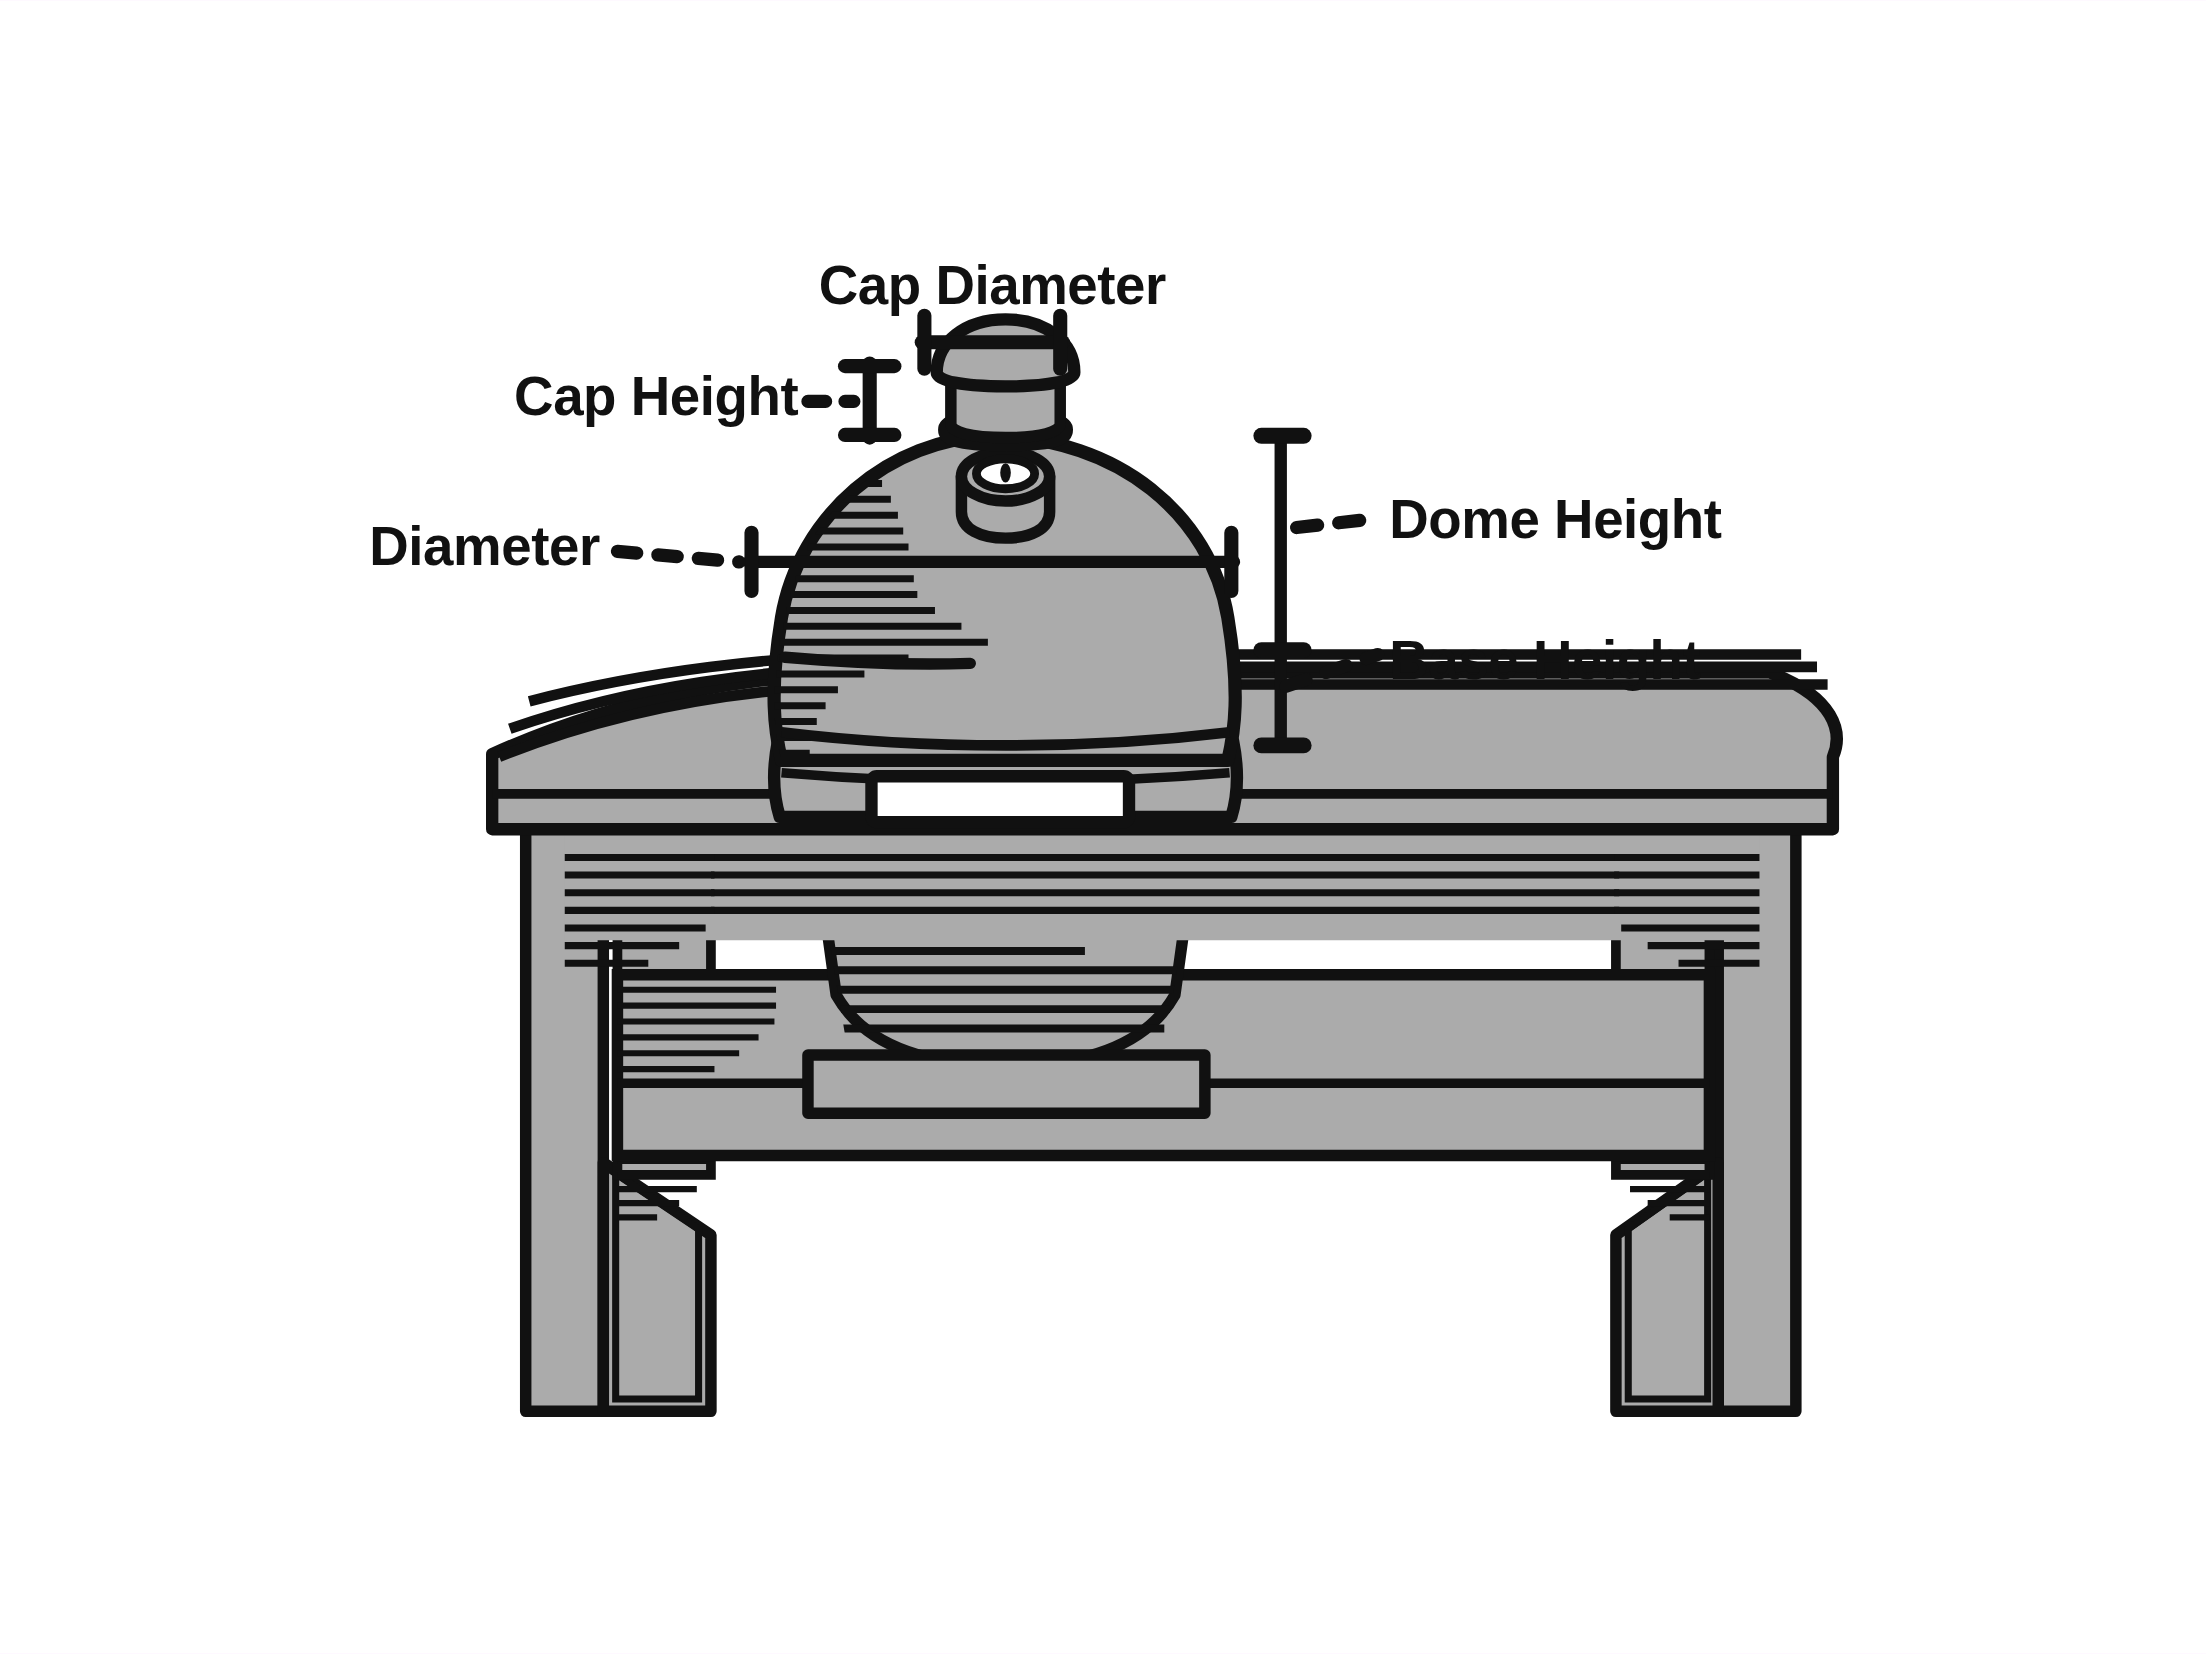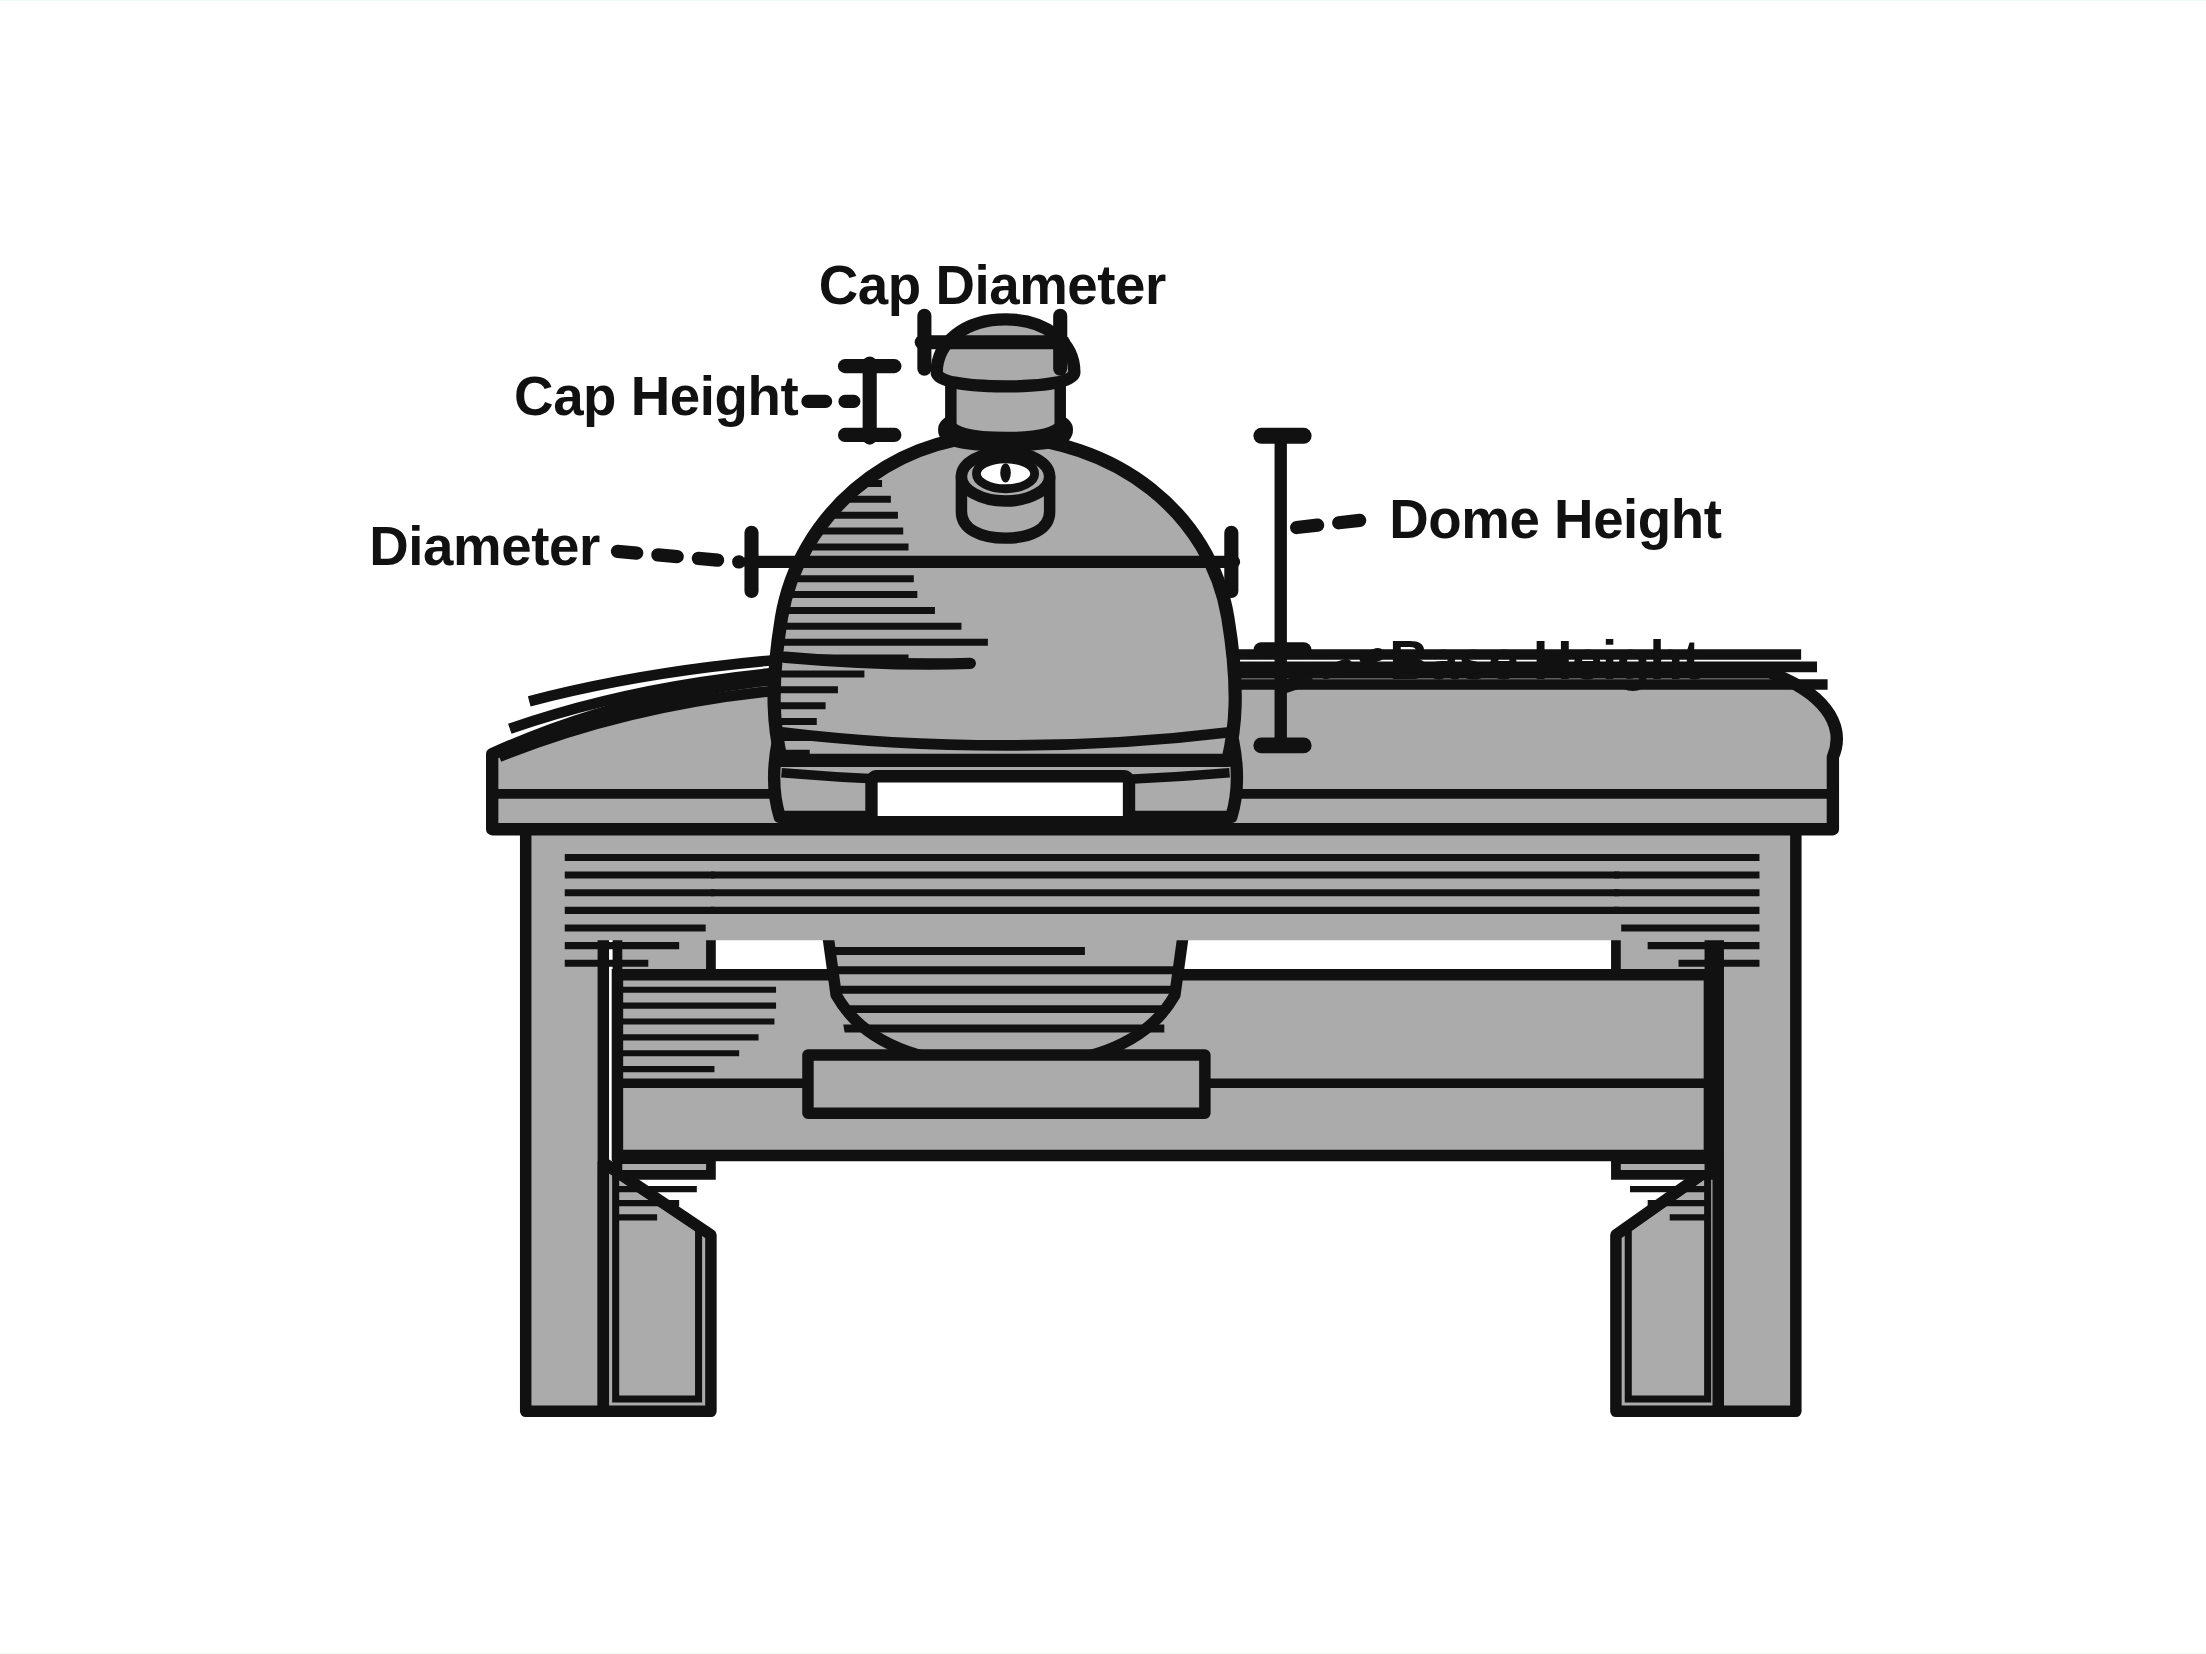--- a/index.html
+++ b/index.html
@@ -10,21 +10,21 @@
   body {
     width: 2206px;
     height: 1654px;
     overflow: hidden;
     font-family: "Liberation Sans", sans-serif;
   }
   #diagram-root {
     position: relative;
     width: 2206px;
     height: 1654px;
-    background: #22c55e;
+    background: #f0abfc;
   }
   svg.diagram {
     display: block;
     width: 2206px;
     height: 1654px;
   }
   .label-text {
     font-family: "Liberation Sans", sans-serif;
     font-weight: bold;
     font-size: 62px;

